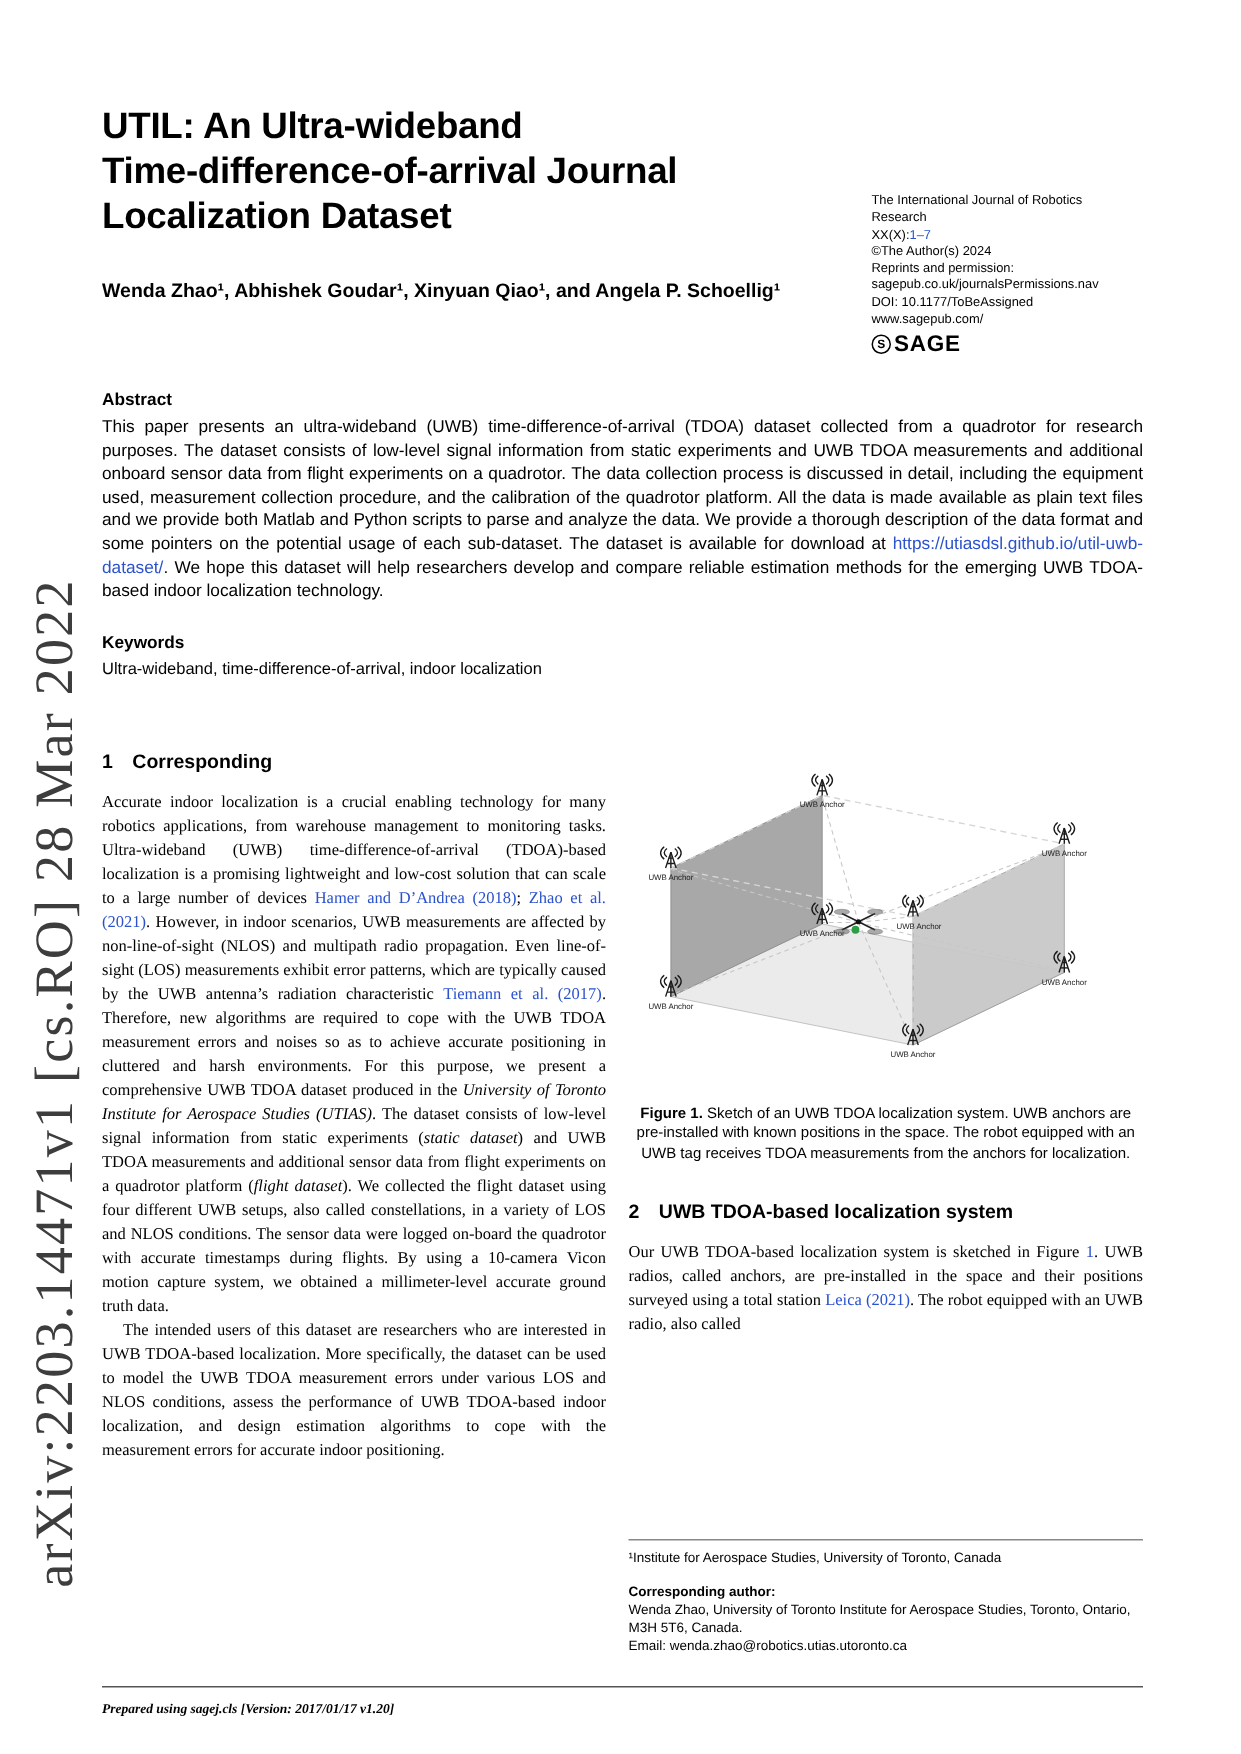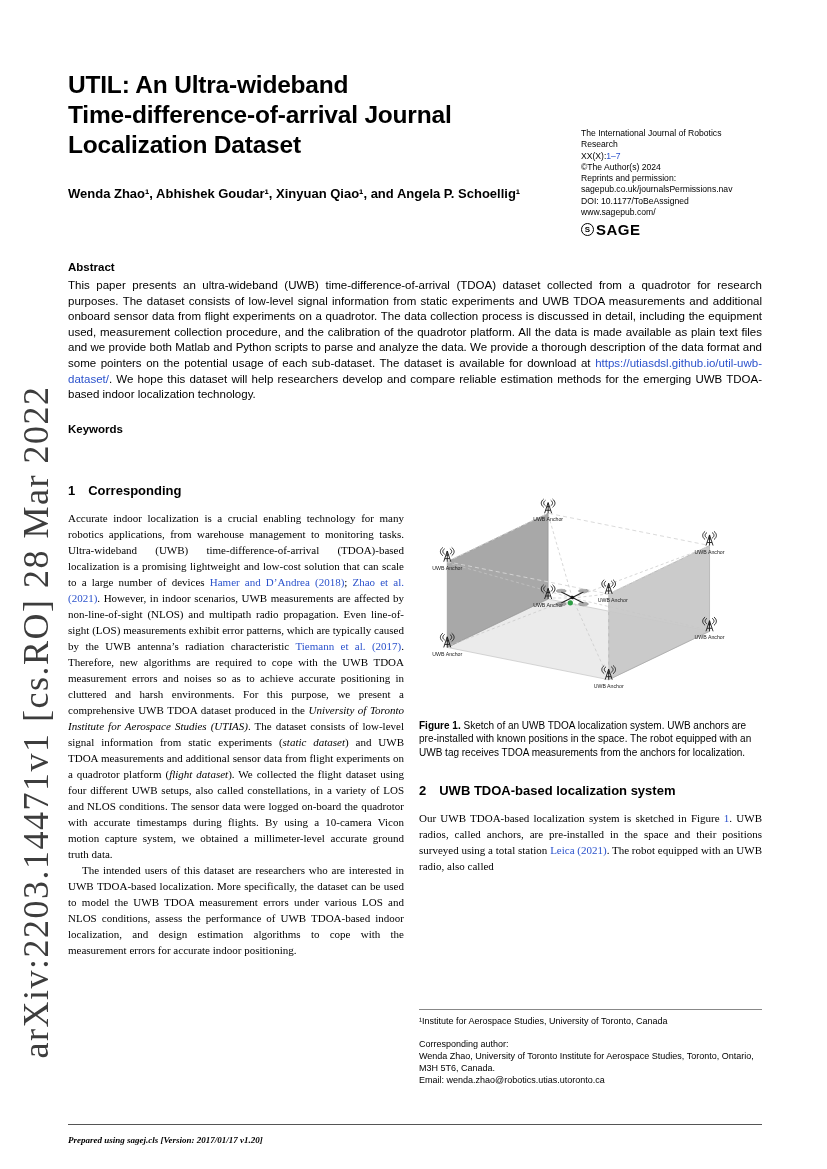--- a/index.html
+++ b/index.html
@@ -38,24 +38,24 @@
   .col-right { width:343px; display:flex; flex-direction:column; }
 
   h2.sec { display:flex; gap:13px; font-size:13px; font-weight:bold; margin-bottom:12px; font-family:"Liberation Sans",sans-serif; }
   .body { font-family:"Liberation Serif",serif; font-size:11px; line-height:16px; text-align:justify; }
   .indent { text-indent:14px; }
   .spaced { margin-top:20px; }
   .sec2 { margin-top:24px; }
 
   figure { margin:0; }
   .fig-svg { width:100%; height:auto; display:block; }
-  .caption { margin-top:8px; font-size:10px; line-height:13.5px; text-align:left; }
+  .caption { margin-top:8px; font-size:10px; line-height:13.5px; text-align:center; }
 
   .footnotes { margin-top:auto; border-top:0.8px solid #888; padding-top:5px; font-size:9px; line-height:12.3px; }
-  .fn-corr-label { margin-top:10px; font-weight:normal; }
+  .fn-corr-label { margin-top:10px; font-weight:bold; }
 
   .link { color:var(--link-color,#2b52cc); }
   .italic { font-style:italic; }
   .bold { font-weight:bold; }
 
   .footer { position:absolute; left:68px; top:1124px; width:694px; border-top:0.7px solid #555; padding-top:4px; }
   .footer-text { font-family:"Liberation Serif",serif; font-style:italic; font-size:9px;font-weight:bold; }
 </style>
 </head>
 <body>
@@ -93,20 +93,21 @@
       <div class="authors">Wenda Zhao¹, Abhishek Goudar¹, Xinyuan Qiao¹, and Angela P. Schoellig¹</div>
     </header>
 
     <section class="abstract">
       <div class="mini-heading">Abstract</div>
       <p class="abstext"><span>This paper presents an ultra-wideband (UWB) time-difference-of-arrival (TDOA) dataset collected from a quadrotor for research purposes. The dataset consists of low-level signal information from static experiments and UWB TDOA measurements and additional onboard sensor data from flight experiments on a quadrotor. The data collection process is discussed in detail, including the equipment used, measurement collection procedure, and the calibration of the quadrotor platform. All the data is made available as plain text files and we provide both Matlab and Python scripts to parse and analyze the data. We provide a thorough description of the data format and some pointers on the potential usage of each sub-dataset. The dataset is available for download at </span><span class="link">https://utiasdsl.github.io/util-uwb-dataset/</span><span>. We hope this dataset will help researchers develop and compare reliable estimation methods for the emerging UWB TDOA-based indoor localization technology.</span></p>
     </section>
 
     <section class="keywords">
       <div class="mini-heading">Keywords</div>
+      <p class="kwtext">Ultra-wideband, time-difference-of-arrival, indoor localization</p>
     </section>
 
     <div class="columns">
 
       <div class="col-left">
         <h2 class="sec">
           <span>1</span>
           <span>Corresponding</span>
         </h2>
         <p class="body"><span>Accurate indoor localization is a crucial enabling technology for many robotics applications, from warehouse management to monitoring tasks. Ultra-wideband (UWB) time-difference-of-arrival (TDOA)-based localization is a promising lightweight and low-cost solution that can scale to a large number of devices </span><span class="link">Hamer and D’Andrea (2018)</span><span>; </span><span class="link">Zhao et al. (2021)</span><span>. However, in indoor scenarios, UWB measurements are affected by non-line-of-sight (NLOS) and multipath radio propagation. Even line-of-sight (LOS) measurements exhibit error patterns, which are typically caused by the UWB antenna’s radiation characteristic </span><span class="link">Tiemann et al. (2017)</span><span>. Therefore, new algorithms are required to cope with the UWB TDOA measurement errors and noises so as to achieve accurate positioning in cluttered and harsh environments. For this purpose, we present a comprehensive UWB TDOA dataset produced in the </span><span class="italic">University of Toronto Institute for Aerospace Studies (UTIAS)</span><span>. The dataset consists of low-level signal information from static experiments (</span><span class="italic">static dataset</span><span>) and UWB TDOA measurements and additional sensor data from flight experiments on a quadrotor platform (</span><span class="italic">flight dataset</span><span>). We collected the flight dataset using four different UWB setups, also called constellations, in a variety of LOS and NLOS conditions. The sensor data were logged on-board the quadrotor with accurate timestamps during flights. By using a 10-camera Vicon motion capture system, we obtained a millimeter-level accurate ground truth data.</span></p>

